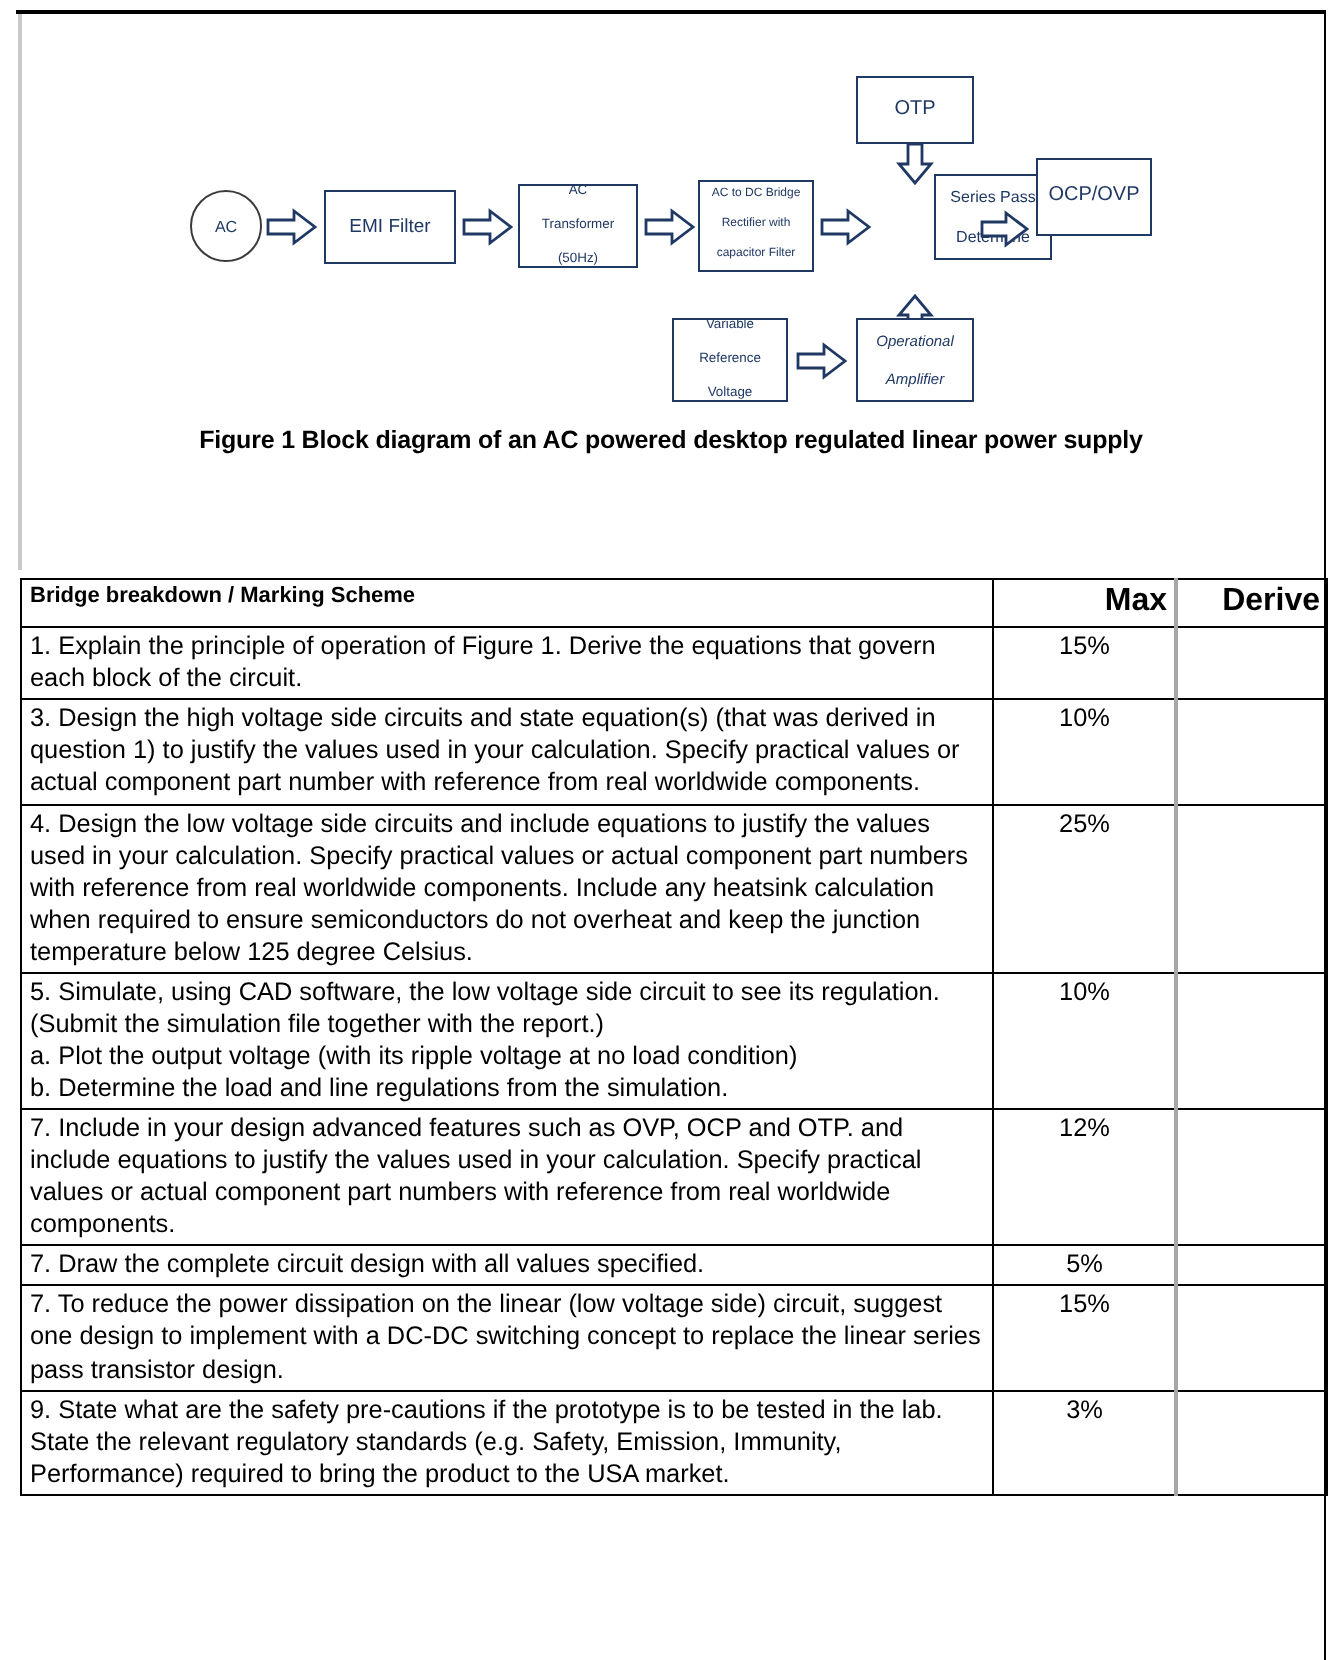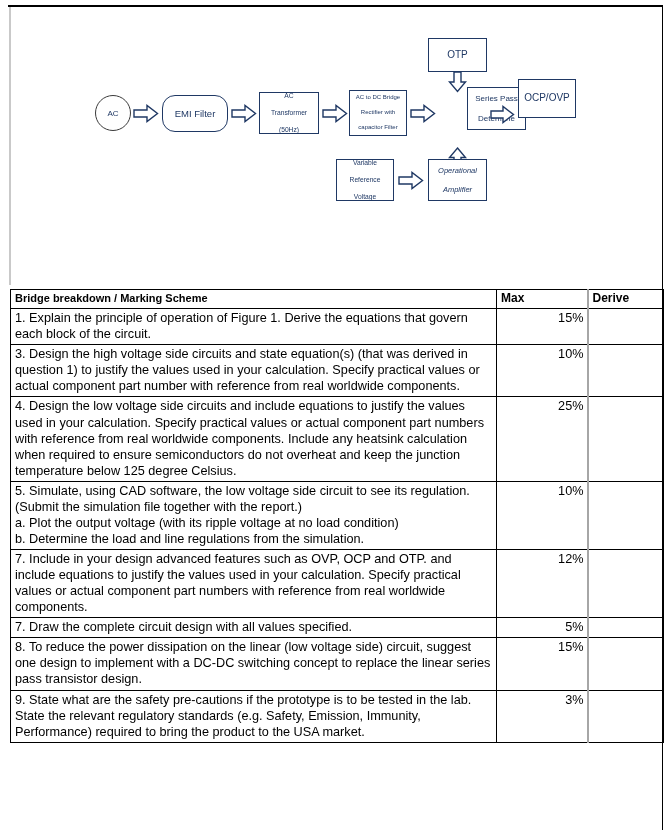--- a/index.html
+++ b/index.html
@@ -118,26 +118,26 @@
     text-align: left;
   }
   #marks-table th.hdr-scheme {
     font-size: 11px;
     font-weight: bold;
     padding-top: 2px;
     padding-bottom: 1px;
   }
   #marks-table th.hdr-max,
   #marks-table th.hdr-awarded {
-    font-size: 12px;
+    font-size: 16px;
     font-weight: bold;
-    text-align: left;
+    text-align: right;
   }
   #marks-table td.max-cell {
-    text-align: right;
+    text-align: center;
   }
   
   #marks-table .awarded-col {
     border-left: 2px solid #a6a6a6;
   }
   .col-desc { width: 486px; }
   .col-max  { width: 91px; }
   .col-awd  { width: 76px; }
 </style>
 </head>
@@ -154,21 +154,21 @@
     <div class="circ" style="left:95px; top:87px; width:36px; height:36px;">
       <span>AC</span>
     </div>
 
     <div class="arw" style="left:133px; top:96px;">
       <svg width="26" height="19" viewBox="0 0 26 19">
         <polygon points="1,6 14,6 14,1.5 24.5,9.5 14,17.5 14,13 1,13" fill="#ffffff" stroke="#1f3864" stroke-width="1.4" stroke-linejoin="miter"></polygon>
       </svg>
     </div>
 
-    <div class="blk" style="left:162px; top:87px; width:66px; height:37px; font-size:9.5px;border-radius:13px;">
+    <div class="blk" style="left:162px; top:87px; width:66px; height:37px; font-size:9.5px;">
       <span>EMI Filter</span>
     </div>
 
     <div class="arw" style="left:231px; top:96px;">
       <svg width="26" height="19" viewBox="0 0 26 19">
         <polygon points="1,6 14,6 14,1.5 24.5,9.5 14,17.5 14,13 1,13" fill="#ffffff" stroke="#1f3864" stroke-width="1.4" stroke-linejoin="miter"></polygon>
       </svg>
     </div>
 
     <div class="blk" style="left:259px; top:84px; width:60px; height:42px; font-size:6.7px;">
@@ -246,20 +246,21 @@
       </svg>
     </div>
 
     <div class="blk" style="left:428px; top:151px; width:59px; height:42px; font-size:7.5px;font-style:italic;">
       <span>
         <span>Operational</span><br>
         <span>Amplifier</span>
       </span>
     </div>
 
+    <div class="fig-caption">Figure 1 Block diagram of an AC powered desktop regulated linear power supply</div>
   </div>
 
   <table id="marks-table">
     <colgroup>
       <col class="col-desc">
         <col class="col-max">
         <col class="col-awd">
     </colgroup>
     <thead>
       <tr>
@@ -295,21 +296,21 @@
         <td>7. Include in your design advanced features such as OVP, OCP and OTP. and include equations to justify the values used in your calculation. Specify practical values or actual component part numbers with reference from real worldwide components.</td>
         <td class="max-cell">12%</td>
         <td class="awarded-col"></td>
       </tr>
       <tr>
         <td>7. Draw the complete circuit design with all values specified.</td>
         <td class="max-cell">5%</td>
         <td class="awarded-col"></td>
       </tr>
       <tr>
-        <td>8. To reduce the power dissipation on the linear (low voltage side) circuit, suggest one design to implement with a DC-DC switching concept to replace the linear series pass transistor design.</td>
+        <td>7. To reduce the power dissipation on the linear (low voltage side) circuit, suggest one design to implement with a DC-DC switching concept to replace the linear series pass transistor design.</td>
         <td class="max-cell">15%</td>
         <td class="awarded-col"></td>
       </tr>
       <tr>
         <td>9. State what are the safety pre-cautions if the prototype is to be tested in the lab. State the relevant regulatory standards (e.g. Safety, Emission, Immunity, Performance) required to bring the product to the USA market.</td>
         <td class="max-cell">3%</td>
         <td class="awarded-col"></td>
       </tr>
     </tbody>
   </table>

